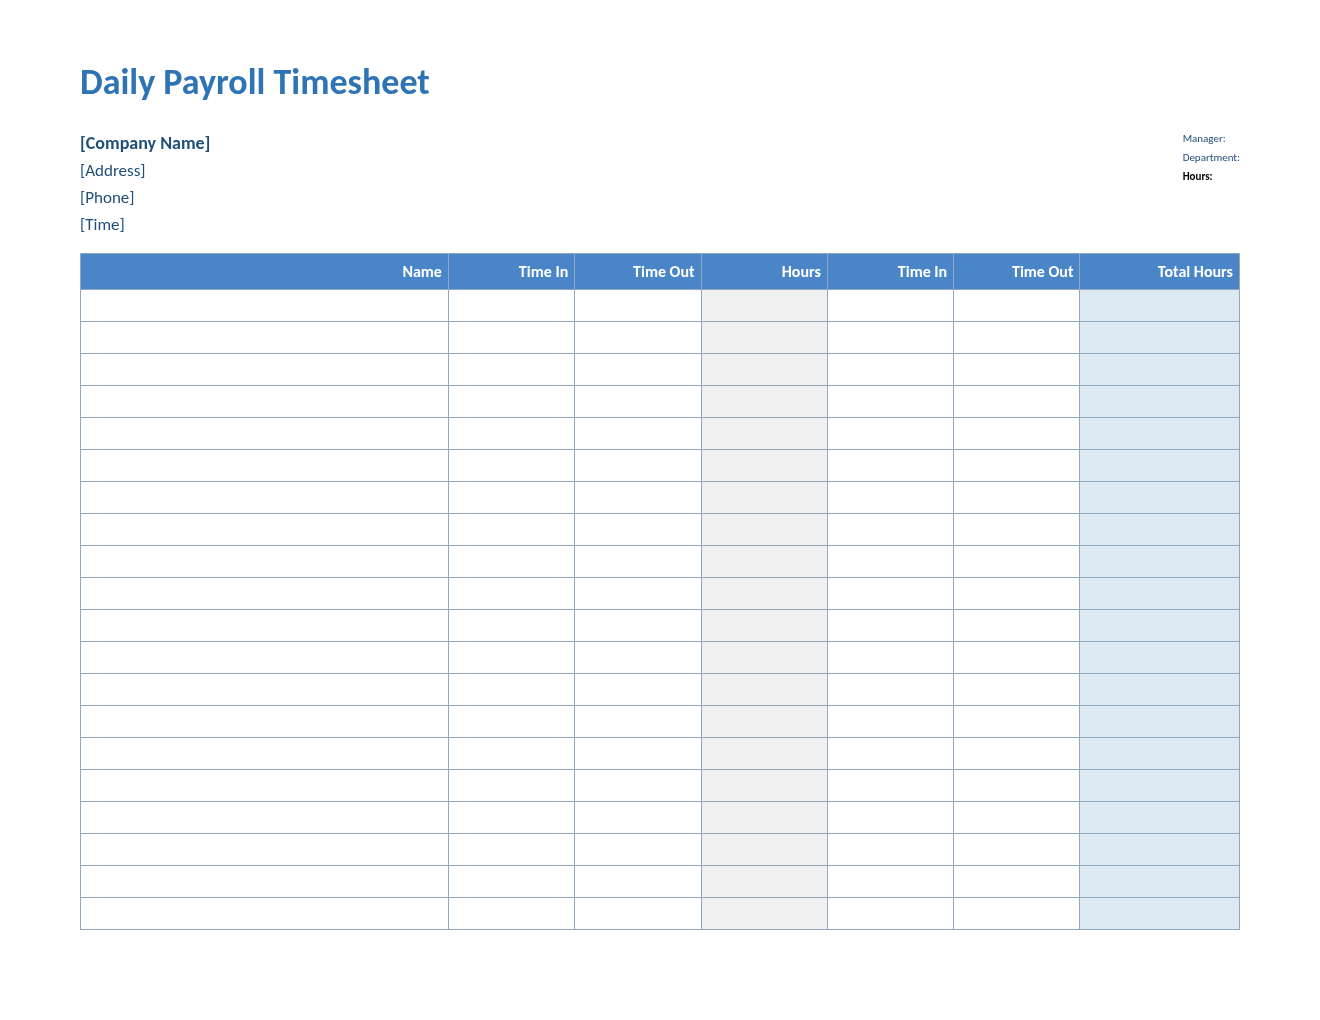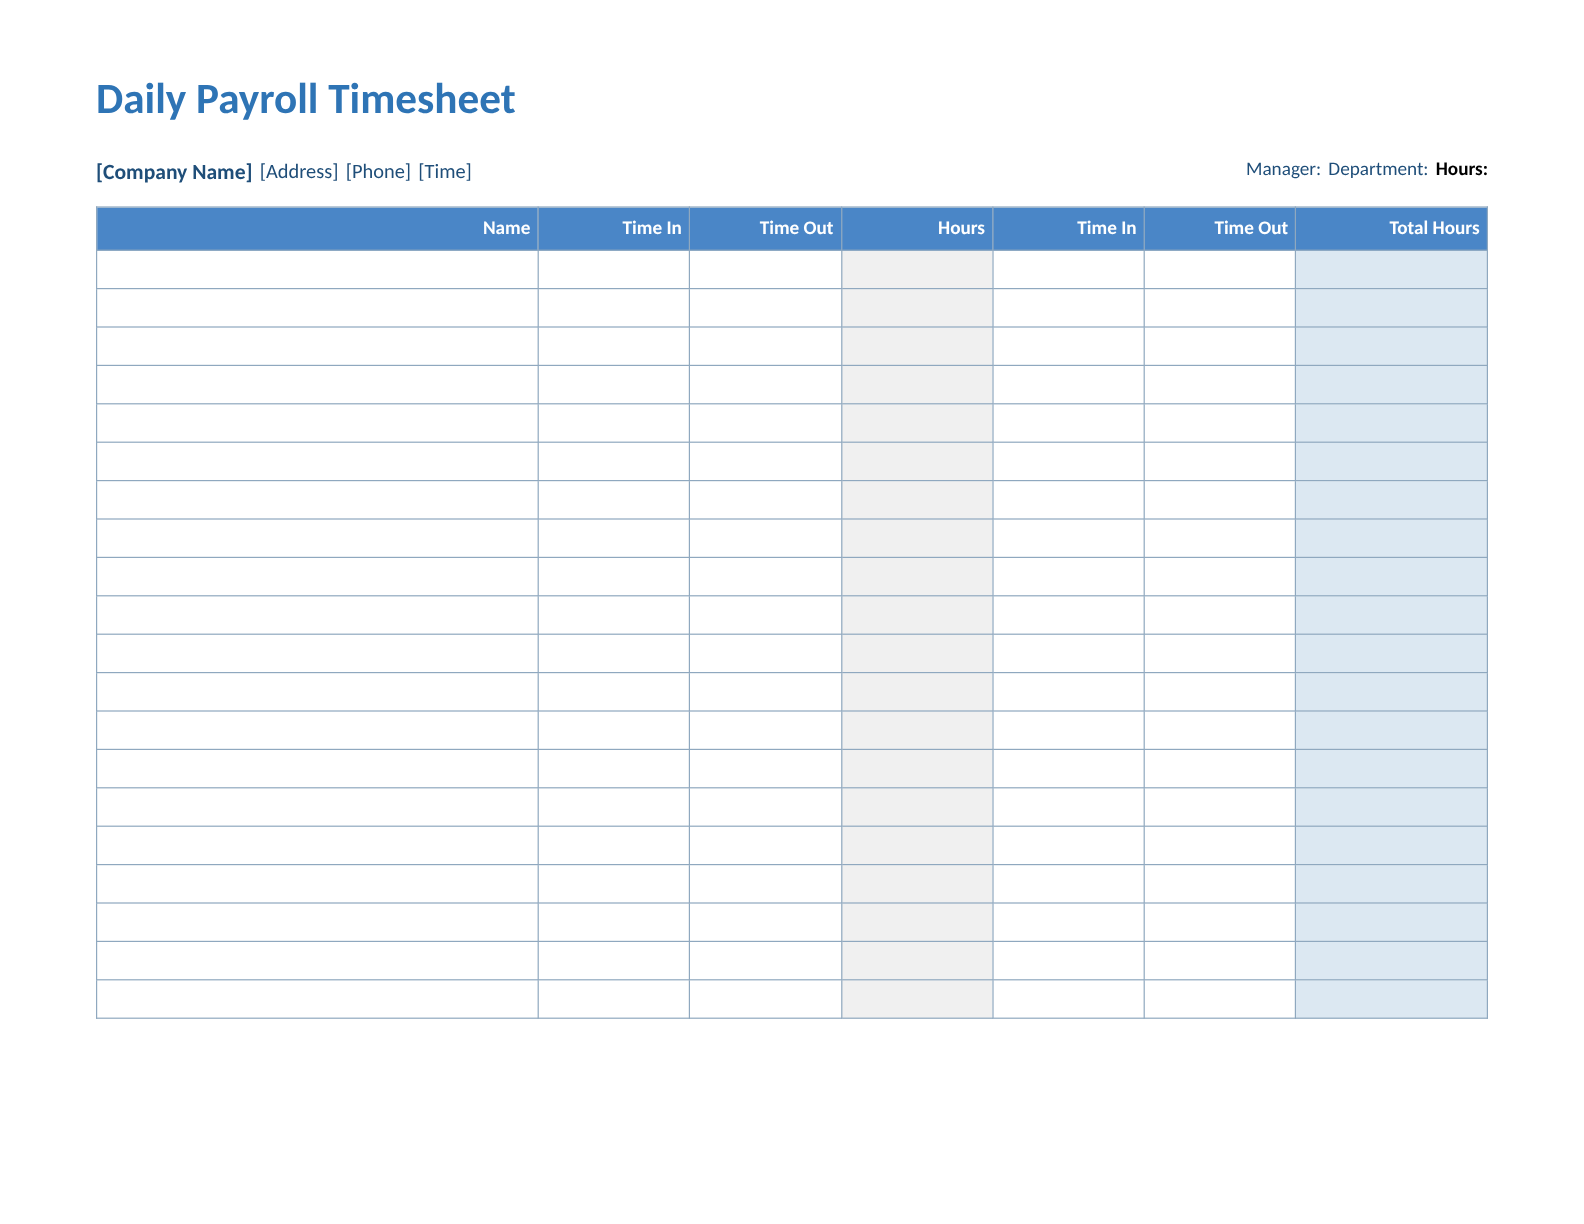--- a/index.html
+++ b/index.html
@@ -15,25 +15,25 @@
       font-weight: bold;
       margin-bottom: 28px;
     }
     .meta-row {
       display: flex;
       justify-content: space-between;
       margin-bottom: 18px;
     }
     .meta-left, .meta-right {
       display: flex;
-      flex-direction: row;
+      flex-direction: column;
       gap: 6px;
     }
     .meta-left { color: #1f4e79; font-size: 17px; }
-    .meta-right { color: #1f4e79; font-size: 16px; }
+    .meta-right { color: #1f4e79; font-size: 11px; }
     .company-name { font-weight: bold; font-size: 18px; }
     .date-label { font-weight: bold; color: #000; }
     table.timesheet {
       border-collapse: collapse;
       width: 100%;
       table-layout: fixed;
     }
     table.timesheet th {
       background: #4a86c7;
       color: #fff;

